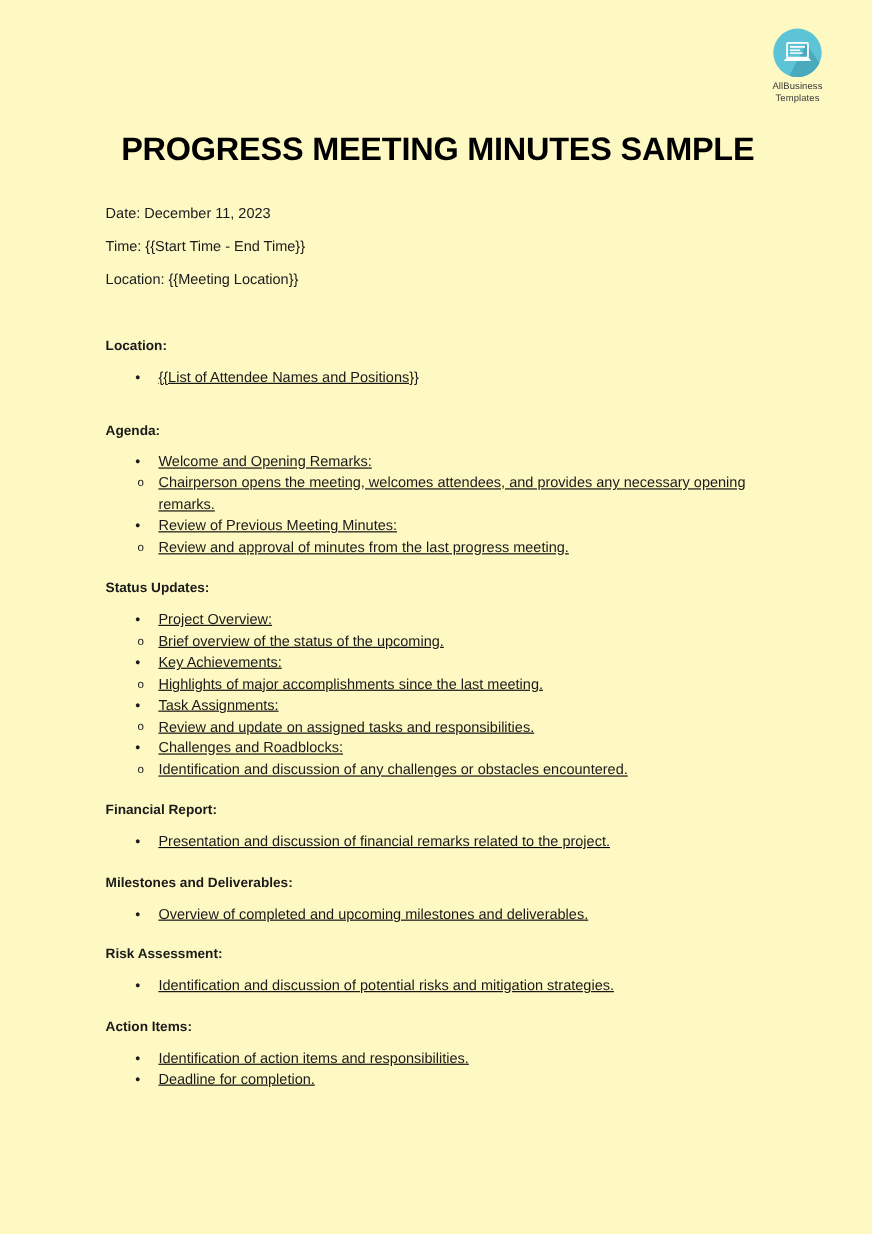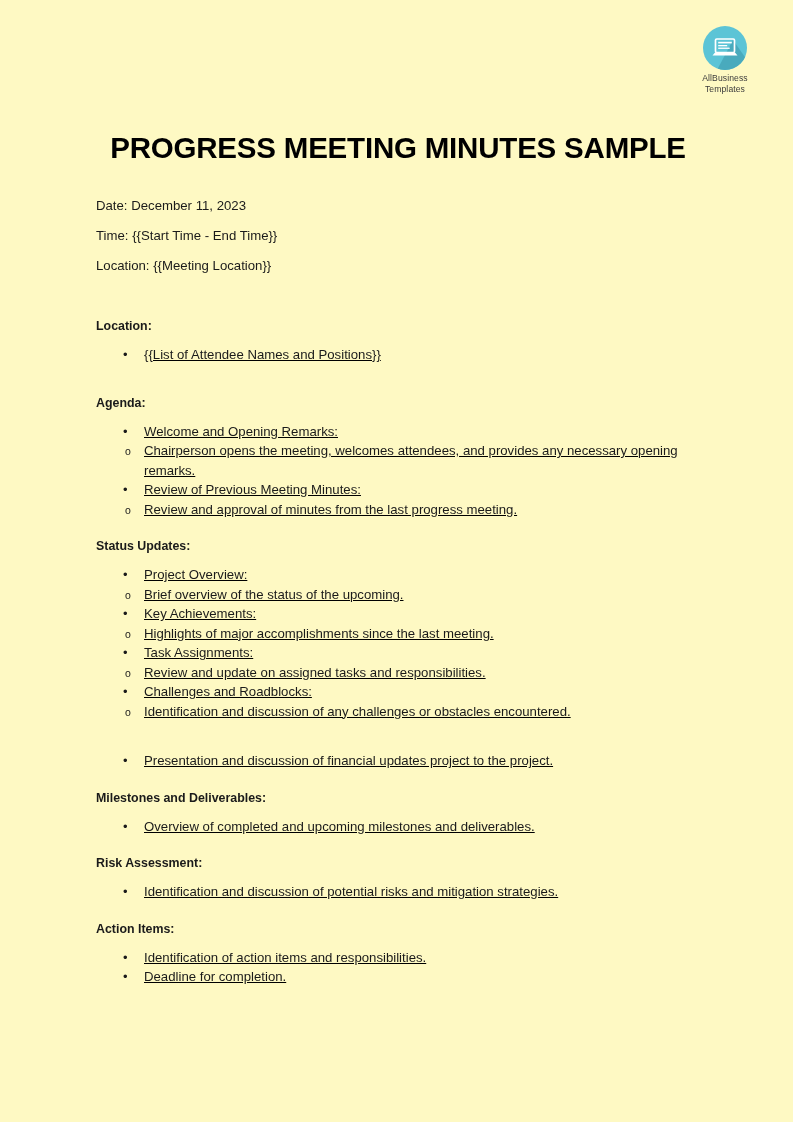--- a/index.html
+++ b/index.html
@@ -52,21 +52,21 @@
     line-height: 10.5px;
     color: #3b3b3b;
     font-family: "Liberation Sans", sans-serif;
     letter-spacing: 0.1px;
   }
 
   
   .doc {
     position: absolute;
     left: 96px;
-    top: 16px;
+    top: 4px;
     width: 604px;
   }
 
   .doc-title {
     font-size: 29.5px;
     font-weight: bold;
     color: #000000;
     letter-spacing: -0.2px;
     margin: 0;
     padding-top: 115px;
@@ -204,23 +204,24 @@
             <li><span class="b1">Task Assignments:</span><ul class="lvl2" style="margin-left: -48px;">
                 <li><span class="b2">Review and update on assigned tasks and responsibilities.</span></li>
               </ul></li>
             <li><span class="b1">Challenges and Roadblocks:</span><ul class="lvl2" style="margin-left: -48px;">
                 <li><span class="b2">Identification and discussion of any challenges or obstacles encountered.</span></li>
               </ul></li>
           </ul>
         </div>
         <div style="height: 19px;"></div>
         <div class="section">
-          <div style="height: 11px;"></div>
-          <ul class="lvl1">
-            <li><span class="b1">Presentation and discussion of financial updates project to the project.</span></li>
+          <div class="section-heading">Financial Report:</div>
+          <div style="height: 11px;"></div>
+          <ul class="lvl1">
+            <li><span class="b1">Presentation and discussion of financial remarks related to the project.</span></li>
           </ul>
         </div>
         <div style="height: 19px;"></div>
         <div class="section">
           <div class="section-heading">Milestones and Deliverables:</div>
           <div style="height: 11px;"></div>
           <ul class="lvl1">
             <li><span class="b1">Overview of completed and upcoming milestones and deliverables.</span></li>
           </ul>
         </div>

